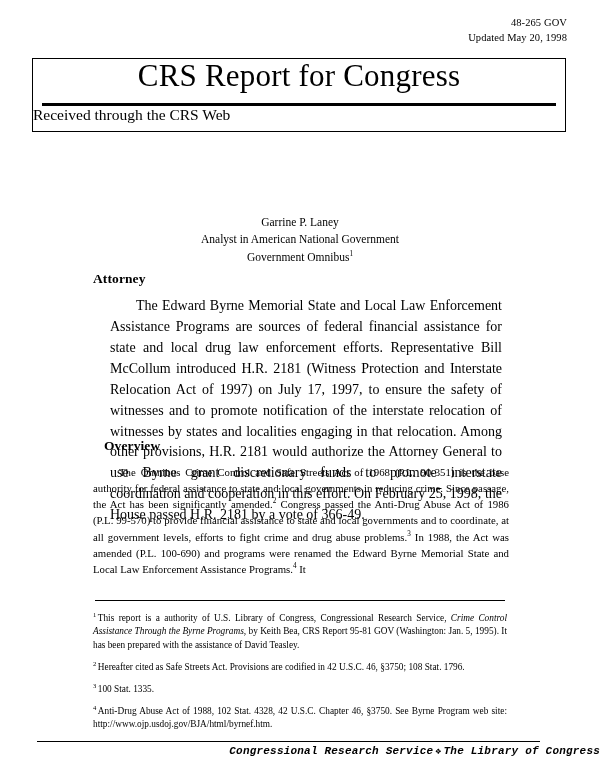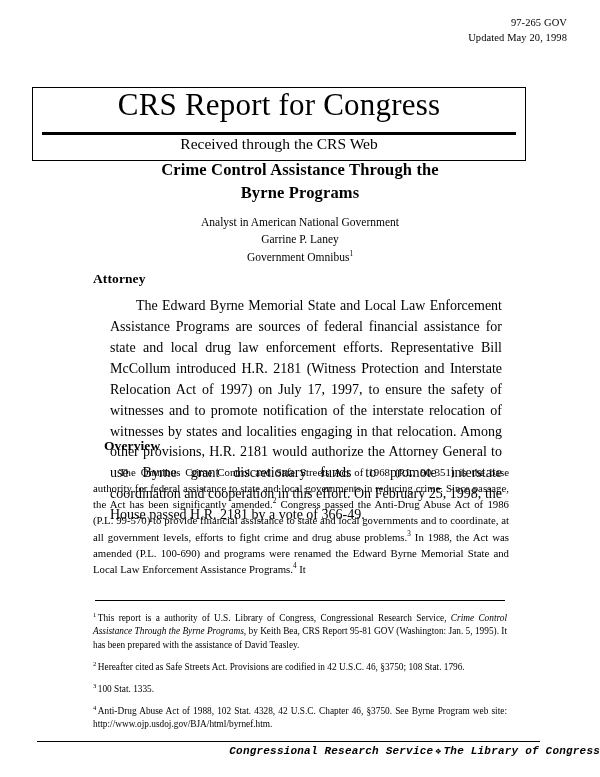--- a/index.html
+++ b/index.html
@@ -33,26 +33,25 @@
     line-height: 1.42;
     letter-spacing: 0.1px;
   }
   .report-meta div { white-space: nowrap; }
 
   
   .banner {
     position: absolute;
     left: 32px;
     top: 58px;
-    width: 494px;
+    width: 534px;
     height: 74px;
     border: 1.2px solid #000;
     box-sizing: border-box;
     overflow: hidden;
-    margin-top: 29px;
   }
   .banner-title {
     position: absolute;
     left: 0;
     right: 0;
     top: 1px;
     text-align: center;
     font-size: 31px;
     line-height: 1.05;
     font-weight: normal;
@@ -64,21 +63,20 @@
     right: 9px;
     top: 44px;
     height: 2.6px;
     background: #000;
   }
   .banner-sub {
     position: absolute;
     left: 0;
     right: 0;
     top: 46px;
-    text-align: center;
     font-size: 15.5px;
     line-height: 1.3;
   }
 
   
   .doc-title {
     position: absolute;
     left: 90px;
     top: 158px;
     width: 420px;
@@ -200,38 +198,34 @@
     font-size: 10px;
     padding: 0 2px;
   }
 </style>
 </head>
 <body>
 
 <div class="page">
 
   <div class="report-meta">
-    <div>97-265 GOV</div>
+    <div>48-265 GOV</div>
     <div>Updated May 20, 1998</div>
   </div>
 
   <div class="banner">
     <div class="banner-title">CRS Report for Congress</div>
     <div class="banner-rule"></div>
     <div class="banner-sub">Received through the CRS Web</div>
   </div>
 
-  <div class="doc-title">
-    <div>Crime Control Assistance Through the</div>
-    <div>Byrne Programs</div>
-  </div>
 
   <div class="byline">
+    <div>Garrine P. Laney</div>
     <div>Analyst in American National Government</div>
-    <div>Garrine P. Laney</div>
     <div><span>Government Omnibus</span><sup>1</sup></div>
   </div>
 
   <div class="section-heading" id="summary-heading">Attorney</div>
   <div class="body-text" id="summary-body">The Edward Byrne Memorial State and Local Law Enforcement Assistance Programs are sources of federal financial assistance for state and local drug law enforcement efforts.  Representative Bill McCollum introduced H.R. 2181 (Witness Protection and Interstate Relocation Act of 1997) on July 17, 1997, to ensure the safety of witnesses and to promote notification of the interstate relocation of witnesses by states and localities engaging in that relocation.  Among other provisions, H.R. 2181 would authorize the Attorney General to use Byrne grant discretionary funds to promote interstate coordination and cooperation in this effort.  On February 25, 1998, the House passed H.R. 2181 by a vote of 366-49.</div>
 
   <div class="section-heading" id="overview-heading">Overview</div>
   <div class="body-text" id="overview-body"><span>The Omnibus Crime Control and Safe Streets Act of 1968 (P.L. 90-351) is the base authority for federal assistance to state and local governments in reducing crime.  Since passage, the Act has been significantly amended.</span><sup>2</sup><span>  Congress passed the Anti-Drug Abuse Act of 1986 (P.L. 99-570) to provide financial assistance to state and local governments and to coordinate, at all government levels, efforts to fight crime and drug abuse problems.</span><sup>3</sup><span>  In 1988, the Act was amended (P.L. 100-690) and programs were renamed the Edward Byrne Memorial State and Local Law Enforcement Assistance Programs.</span><sup>4</sup><span>  It</span></div>
 
   <div class="footnote-rule"></div>

